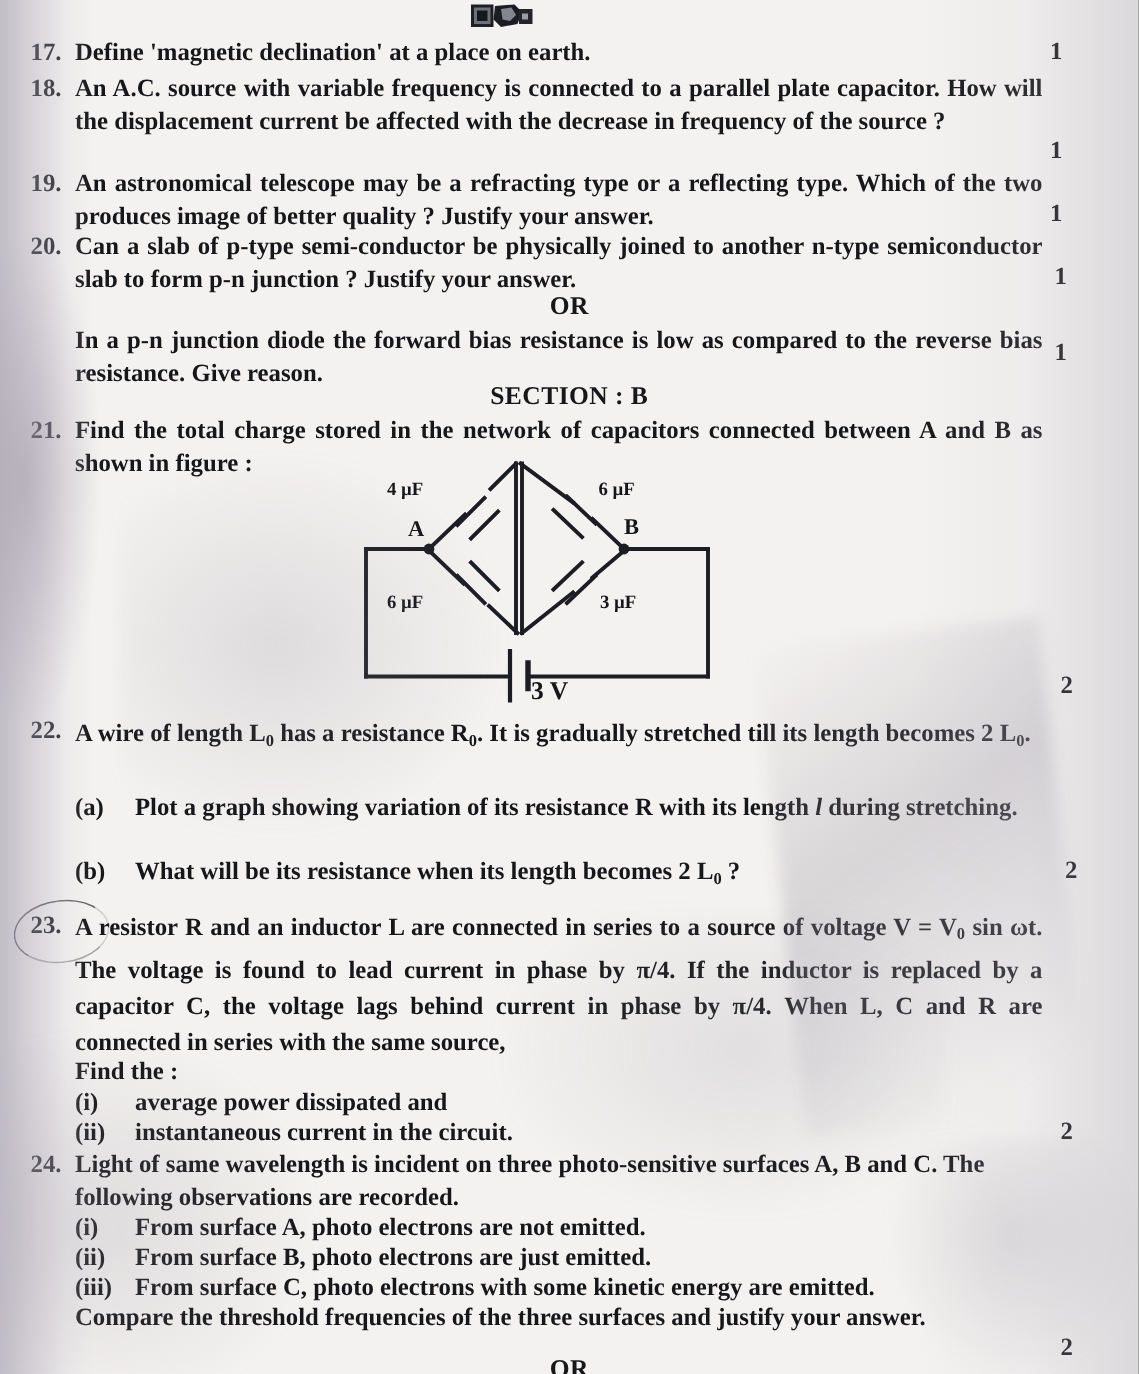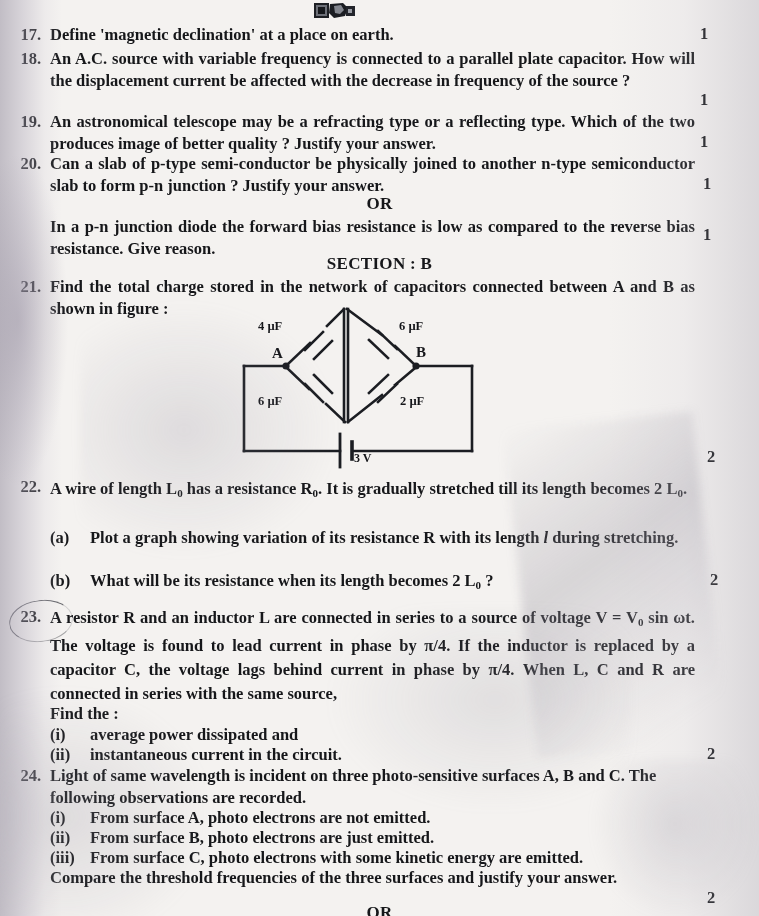--- a/index.html
+++ b/index.html
@@ -310,26 +310,26 @@
           <line x1="120" y1="139" x2="120" y2="156" stroke-width="3.6"></line>
         </g>
 
         <circle cx="54" cy="63" r="3.6" fill="#1b1d22"></circle>
         <circle cx="184" cy="63" r="3.6" fill="#1b1d22"></circle>
       </svg>
 
       <div class="figlabel" style="left:26px; top:16px;">4 µF</div>
       <div class="figlabel" style="left:167px; top:16px;">6 µF</div>
       <div class="figlabel" style="left:26px; top:91px;">6 µF</div>
-      <div class="figlabel" style="left:168px; top:91px;">2 µF</div>
+      <div class="figlabel" style="left:168px; top:91px;">3 µF</div>
 
       <div class="node-label" style="left:40px; top:42px;">A</div>
       <div class="node-label" style="left:184px; top:41px;">B</div>
 
-      <div class="figlabel" style="left:122px; top:148px; font-size:12px;">3 V</div>
+      <div class="figlabel" style="left:122px; top:148px; font-size:17px;">3 V</div>
     </div>
 
     <div class="q" style="left:10px; top:476px; width:690px;">
       <div class="qnum">22.</div>
       <div class="qbody just" style="width:645px; line-height:26px;">
         <span>A wire of length L</span><sub>0</sub><span> has a resistance R</span><sub>0</sub><span>. It is gradually stretched till its length becomes 2 L</span><sub>0</sub><span>.</span>
       </div>
     </div>
 
     <div class="q" style="left:50px; top:527px; width:650px;">

